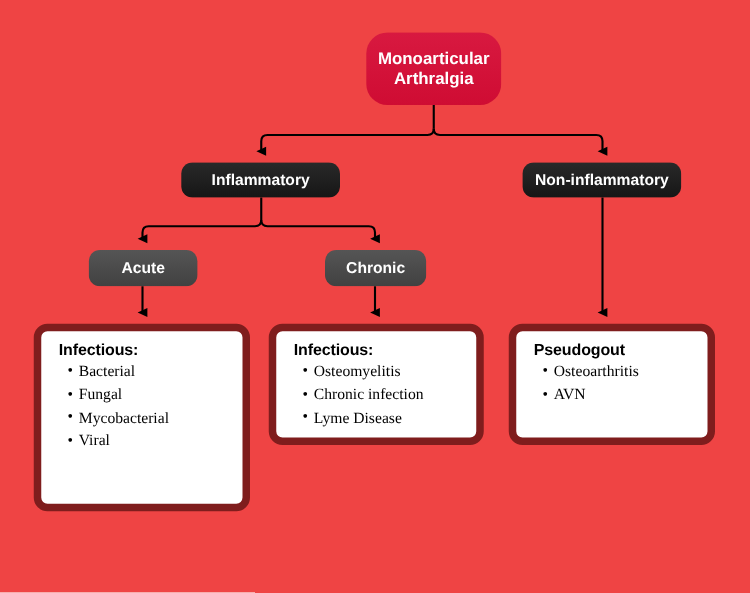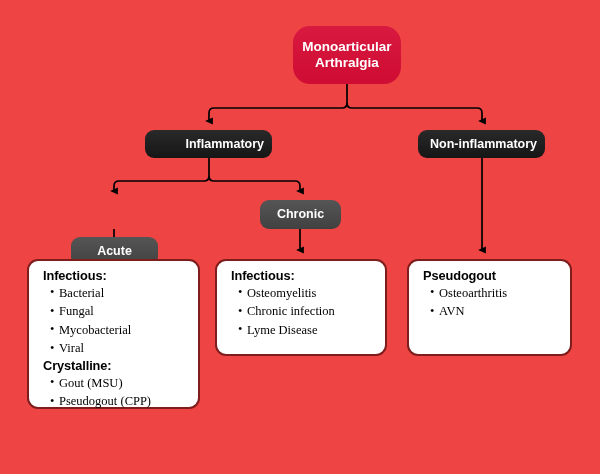--- a/index.html
+++ b/index.html
@@ -47,40 +47,39 @@
     height: 58px;
     padding: 0 6px;
   }
   .pill.lvl2 {
     background: #1e1e1e;
     background-image: linear-gradient(180deg, #292929 0%, #161616 100%);
     border-radius: 9px;
     font-size: 12.5px;
     height: 28px;
     padding: 0 8px;
-    justify-content: flex-end;
   }
   .pill.lvl3 {
     background: #4a4a4a;
     background-image: linear-gradient(180deg, #555555 0%, #414141 100%);
     border-radius: 9px;
     font-size: 12.5px;
     height: 29px;
     padding: 0 8px;
   }
   #node-inflammatory { left: 145px; top: 130px; width: 127px; }
   #node-noninflammatory { left: 418px; top: 130px; width: 127px; }
-  #node-acute { left: 71px; top: 200px; width: 87px; margin-top: 37px; }
+  #node-acute { left: 71px; top: 200px; width: 87px; }
   #node-chronic { left: 260px; top: 200px; width: 81px; justify-content: center; }
 
   
   .obox {
     position: absolute;
     background: #ffffff;
-    border: 2px solid #7f1d1d;
+    border: 6px solid #7f1d1d;
     border-radius: 11px;
     box-sizing: border-box;
     padding: 9px 12px 8px 14px;
     color: #000000;
     font-size: 12.5px;
     line-height: 1.0;
   }
   #box-acute { left: 27px; top: 259px; width: 173px; height: 150px; }
   #box-chronic { left: 215px; top: 259px; width: 172px; height: 97px; }
   #box-noninflam { left: 407px; top: 259px; width: 165px; height: 97px; }
@@ -173,27 +172,20 @@
   <div class="obox" id="box-acute">
     <div class="grp">
       <div class="grp-head">Infectious:</div>
       <ul class="grp-list">
         <li>Bacterial</li>
         <li>Fungal</li>
         <li>Mycobacterial</li>
         <li>Viral</li>
       </ul>
     </div>
-    <div class="grp">
-      <div class="grp-head">Crystalline:</div>
-      <ul class="grp-list">
-        <li>Gout (MSU)</li>
-        <li>Pseudogout (CPP)</li>
-      </ul>
-    </div>
   </div>
 
   <div class="obox" id="box-chronic">
     <div class="grp">
       <div class="grp-head">Infectious:</div>
       <ul class="grp-list">
         <li>Osteomyelitis</li>
         <li>Chronic infection</li>
         <li>Lyme Disease</li>
       </ul>

